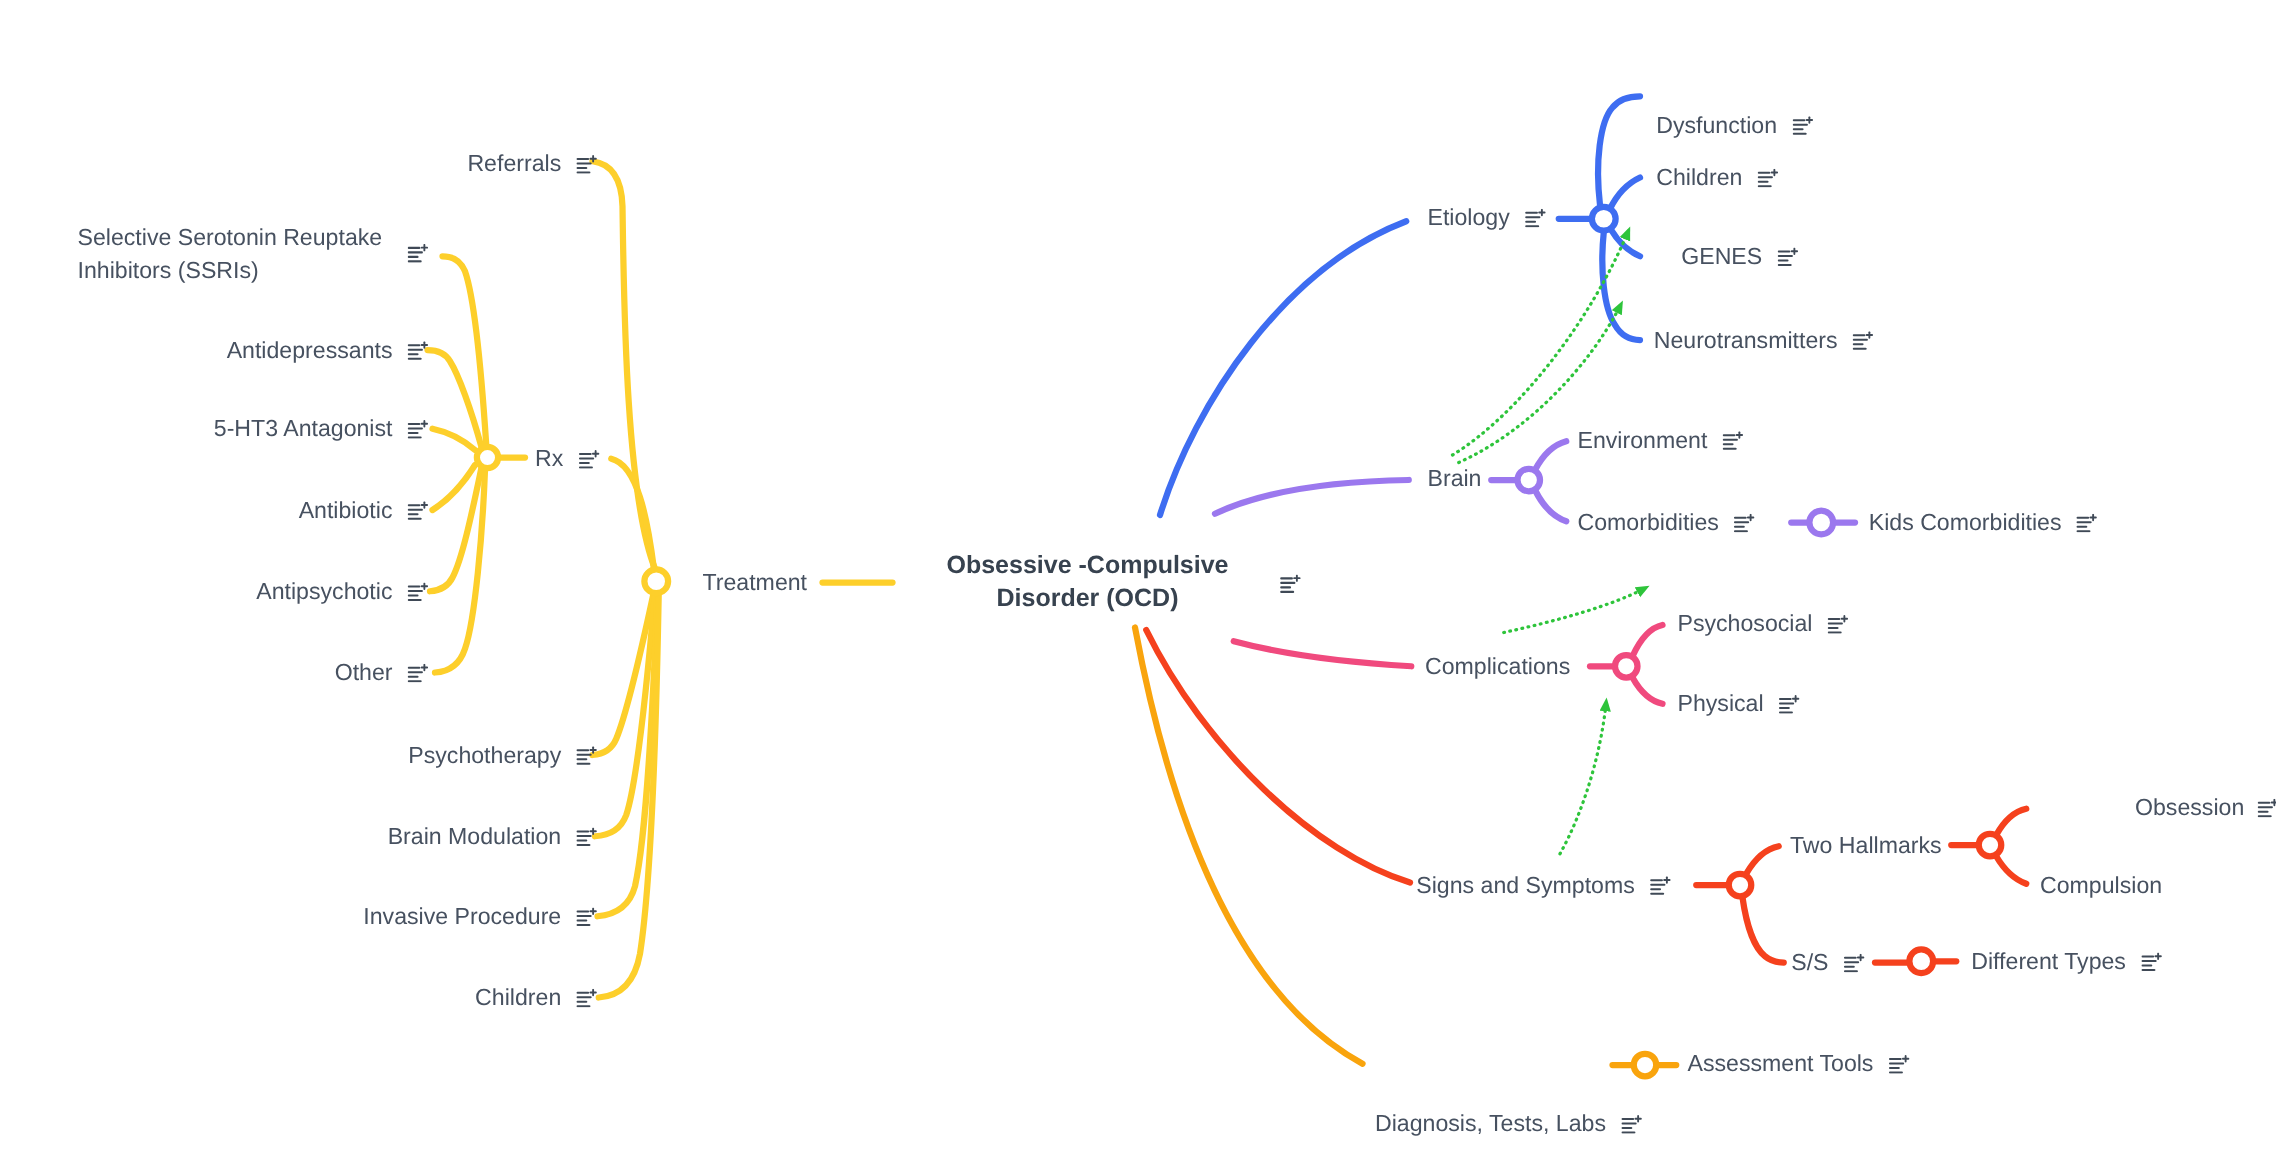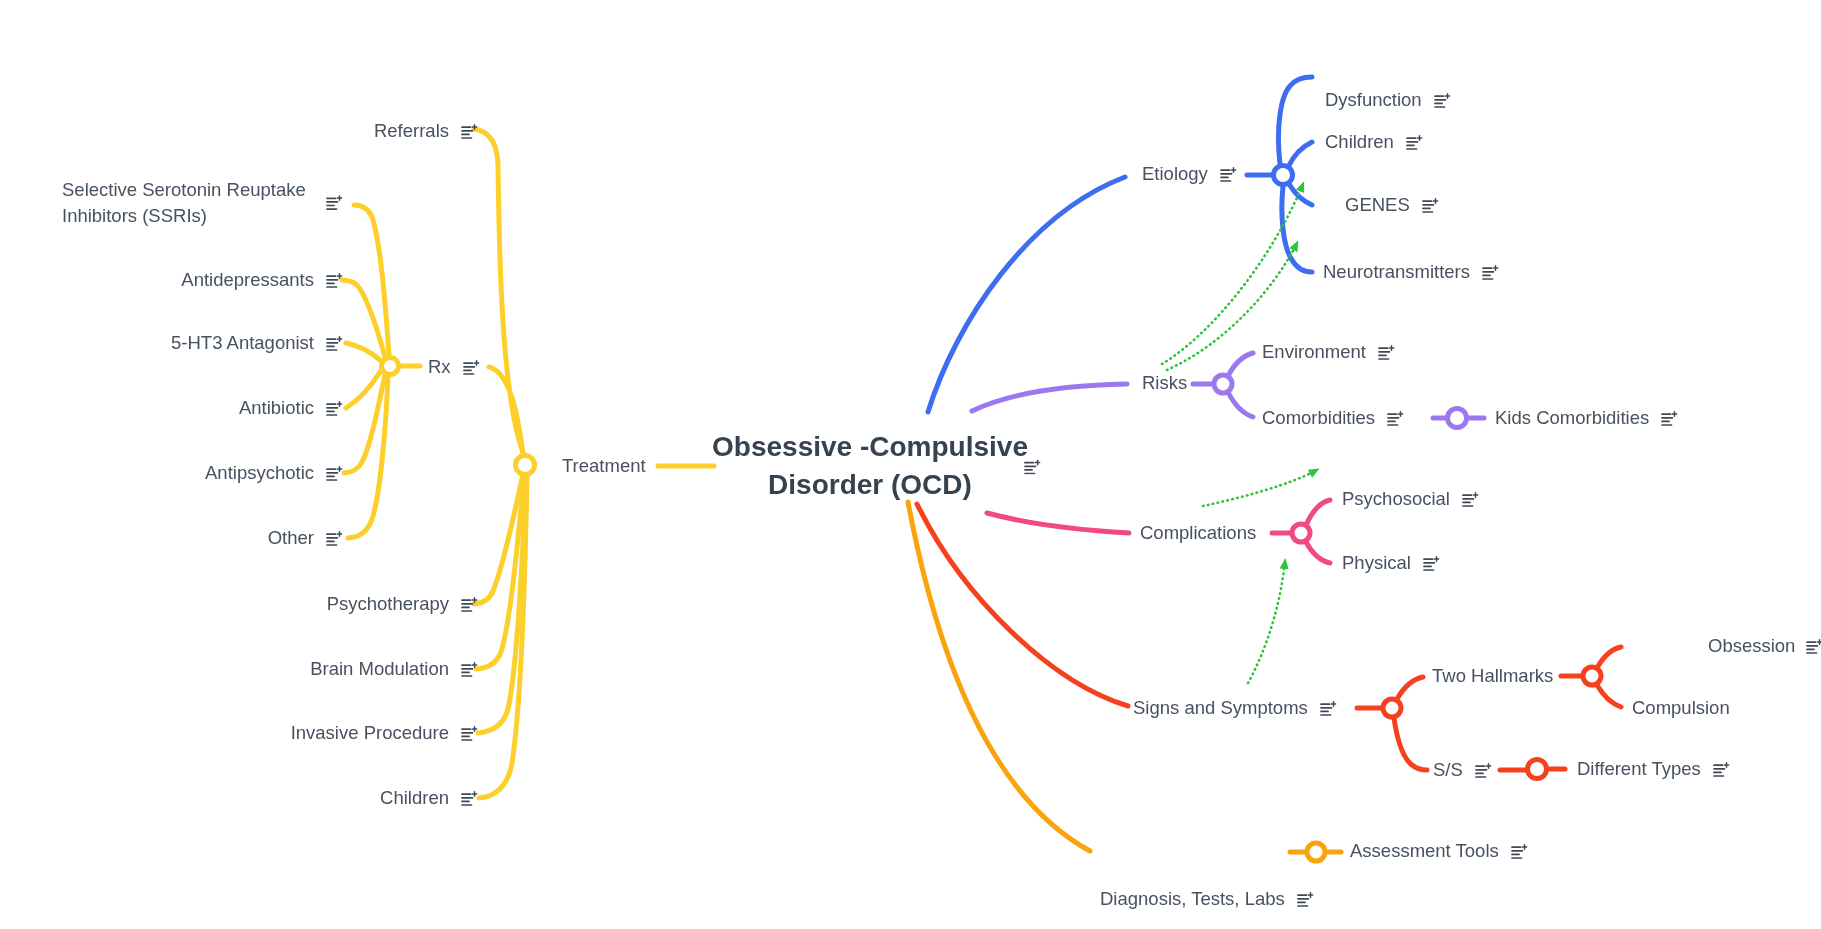--- a/index.html
+++ b/index.html
@@ -25,21 +25,21 @@
   .jc-red    { stroke:var(--red); }
   .node {
     position:absolute; transform:translateY(-50%);
     display:flex; align-items:center; gap:12px;
     font-size:18.5px; color:var(--text); white-space:nowrap; cursor:pointer;
   }
   .node.wrap .lbl { white-space:normal; max-width:252px; line-height:1.4;margin-left:43px; }
   .node.wrap { white-space:normal; }
   .root-title {
     position:absolute; left:712px; top:466px; transform:translateY(-50%);
-    width:316px; text-align:center; font-size:28px; font-weight:700;
+    width:316px; text-align:center; font-size:20px; font-weight:700;
     color:var(--title); line-height:1.35; cursor:pointer;
   }
   .note-icon { display:inline-flex; flex:0 0 auto; cursor:pointer; }
   .abs-icon { position:absolute; transform:translateY(-50%); }
 </style>
 </head>
 <body>
 
 <div class="stage">
 
@@ -436,21 +436,21 @@
     </g>
     <g stroke="#3F4956" stroke-width="1.5" stroke-linecap="round" fill="none">
       <path d="M13.5,0.8 V5.2"></path>
       <path d="M11.3,3 H15.7"></path>
     </g>
   </svg>
 </span>
   </div>
 
   <div class="node" style="left:1142px; top:383px;">
-    <span class="lbl">Risks</span>
+    <span class="lbl">Brain</span>
   </div>
   <div class="node" style="left:1262px; top:352px;">
     <span class="lbl">Environment</span>
     <span class="note-icon">
   <svg viewBox="0 0 17 15" width="17" height="15" aria-hidden="true">
     <g stroke="#3F4956" stroke-width="1.7" stroke-linecap="round" fill="none">
       <path d="M1,3.2 H9.5"></path>
       <path d="M1,6.8 H11.5"></path>
       <path d="M1,10.4 H8"></path>
       <path d="M1,14 H10.5"></path>

